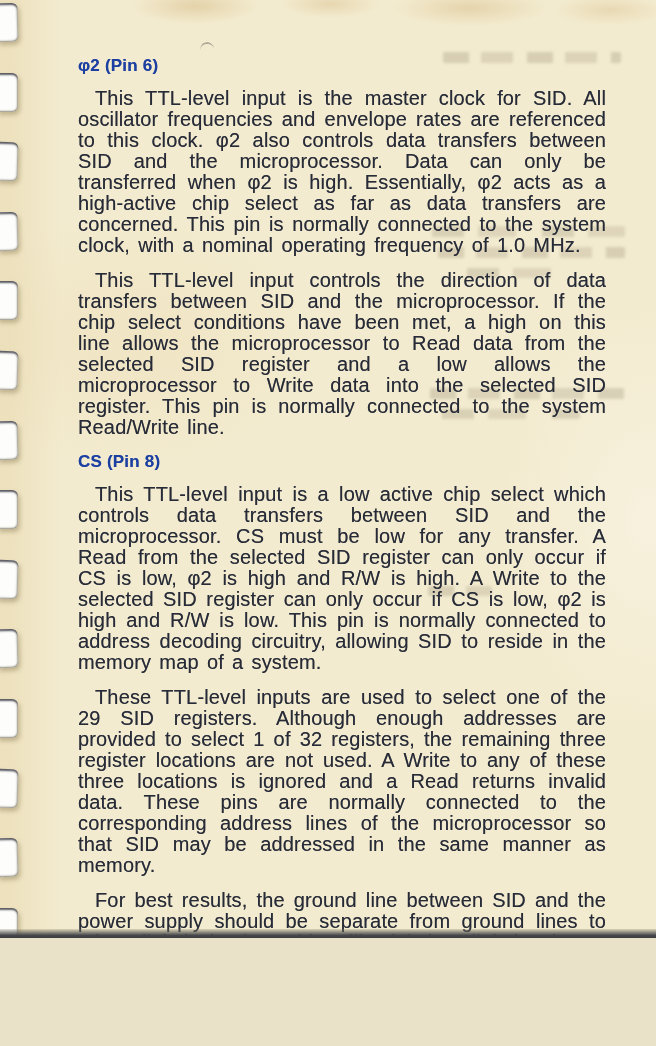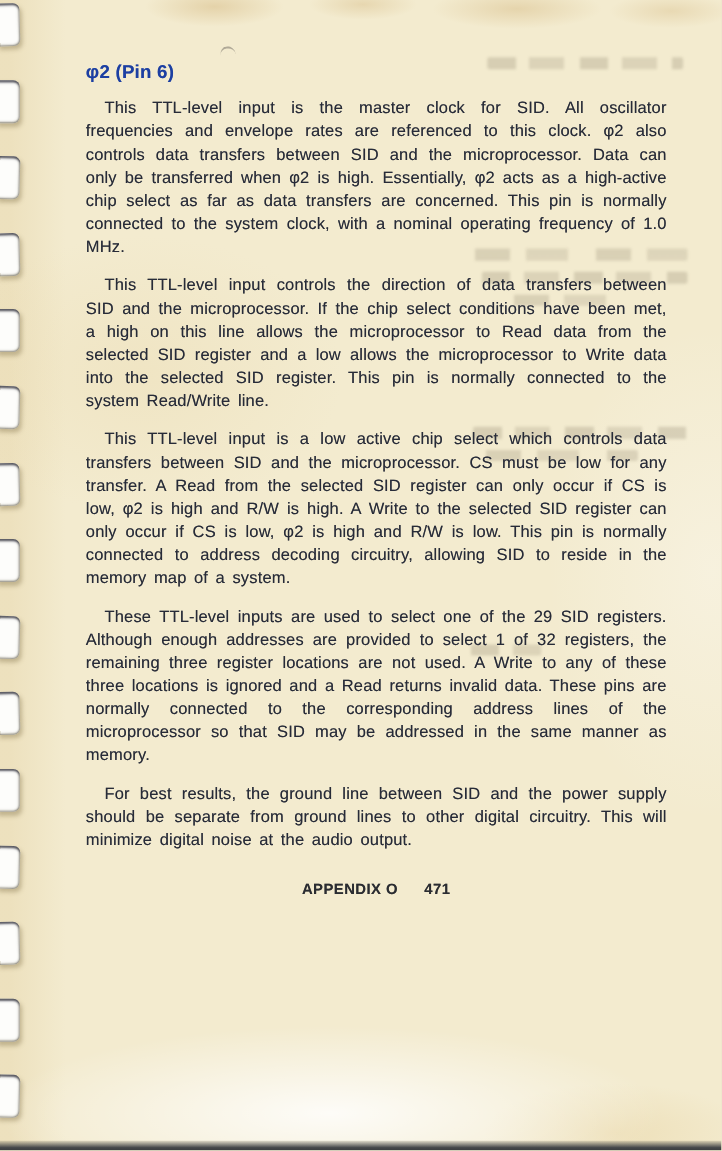--- a/index.html
+++ b/index.html
@@ -9,21 +9,21 @@
     --footer-ink:#2a2c31;
   }
   *{margin:0;padding:0;box-sizing:border-box;}
   html,body{width:656px;height:1046px;overflow:hidden;}
   body{
     font-family:"Liberation Sans", sans-serif;
     background:#e9e2c8;
   }
   .page{
     position:relative;
-    width:656px;height:1046px;
+    width:656px;height:938px;
     background:var(--paper);
     overflow:hidden;
   }
   
   .texture{
     position:absolute;inset:0;pointer-events:none;
     background:
       radial-gradient(ellipse 90px 26px at 195px 6px,  rgba(216,190,138,.55), transparent 70%),
       radial-gradient(ellipse 70px 20px at 330px 4px,  rgba(216,190,138,.45), transparent 70%),
       radial-gradient(ellipse 110px 26px at 470px 8px, rgba(216,190,138,.50), transparent 70%),
@@ -56,21 +56,21 @@
     color:var(--ink);
   }
   h3{
     font-size:17px;line-height:20px;font-weight:bold;
     color:var(--heading);
     letter-spacing:.2px;
     text-shadow:0 0 .5px rgba(28,63,162,.55);
   }
   p{
     margin:12px 0 14px;
-    font-size:15px;line-height:21px;
+    font-size:20px;line-height:21px;
     text-align:justify;
     text-indent:17px;
     word-spacing:2.5px;
     letter-spacing:.15px;
     text-shadow:0 0 .5px rgba(39,43,56,.55);
   }
   .footer{
     margin-top:27px;
     text-align:center;
     font-weight:bold;
@@ -132,20 +132,21 @@
       <div class="hole" style="top: 907.8px; transform: rotate(0deg);"></div>
       <div class="hole" style="top: 977.4px; transform: rotate(1.6deg);"></div>
     </div>
 
   <div class="content">
     <h3>φ2 (Pin 6)</h3>
     <p>This TTL-level input is the master clock for SID. All oscillator frequencies and envelope rates are referenced to this clock. φ2 also controls data transfers between SID and the microprocessor. Data can only be transferred when φ2 is high. Essentially, φ2 acts as a high-active chip select as far as data transfers are concerned. This pin is normally connected to the system clock, with a nominal operating frequency of 1.0 MHz.</p>
 
     <p>This TTL-level input controls the direction of data transfers between SID and the microprocessor. If the chip select conditions have been met, a high on this line allows the microprocessor to Read data from the selected SID register and a low allows the microprocessor to Write data into the selected SID register. This pin is normally connected to the system Read/Write line.</p>
 
+    <h3>CS (Pin 8)</h3>
     <p>This TTL-level input is a low active chip select which controls data transfers between SID and the microprocessor. CS must be low for any transfer. A Read from the selected SID register can only occur if CS is low, φ2 is high and R/W is high. A Write to the selected SID register can only occur if CS is low, φ2 is high and R/W is low. This pin is normally connected to address decoding circuitry, allowing SID to reside in the memory map of a system.</p>
 
     <p>These TTL-level inputs are used to select one of the 29 SID registers. Although enough addresses are provided to select 1 of 32 registers, the remaining three register locations are not used. A Write to any of these three locations is ignored and a Read returns invalid data. These pins are normally connected to the corresponding address lines of the microprocessor so that SID may be addressed in the same manner as memory.</p>
 
     <p>For best results, the ground line between SID and the power supply should be separate from ground lines to other digital circuitry. This will minimize digital noise at the audio output.</p>
 
     <div class="footer">
       <span>APPENDIX O</span><span class="pagenum">471</span>
     </div>
   </div>

